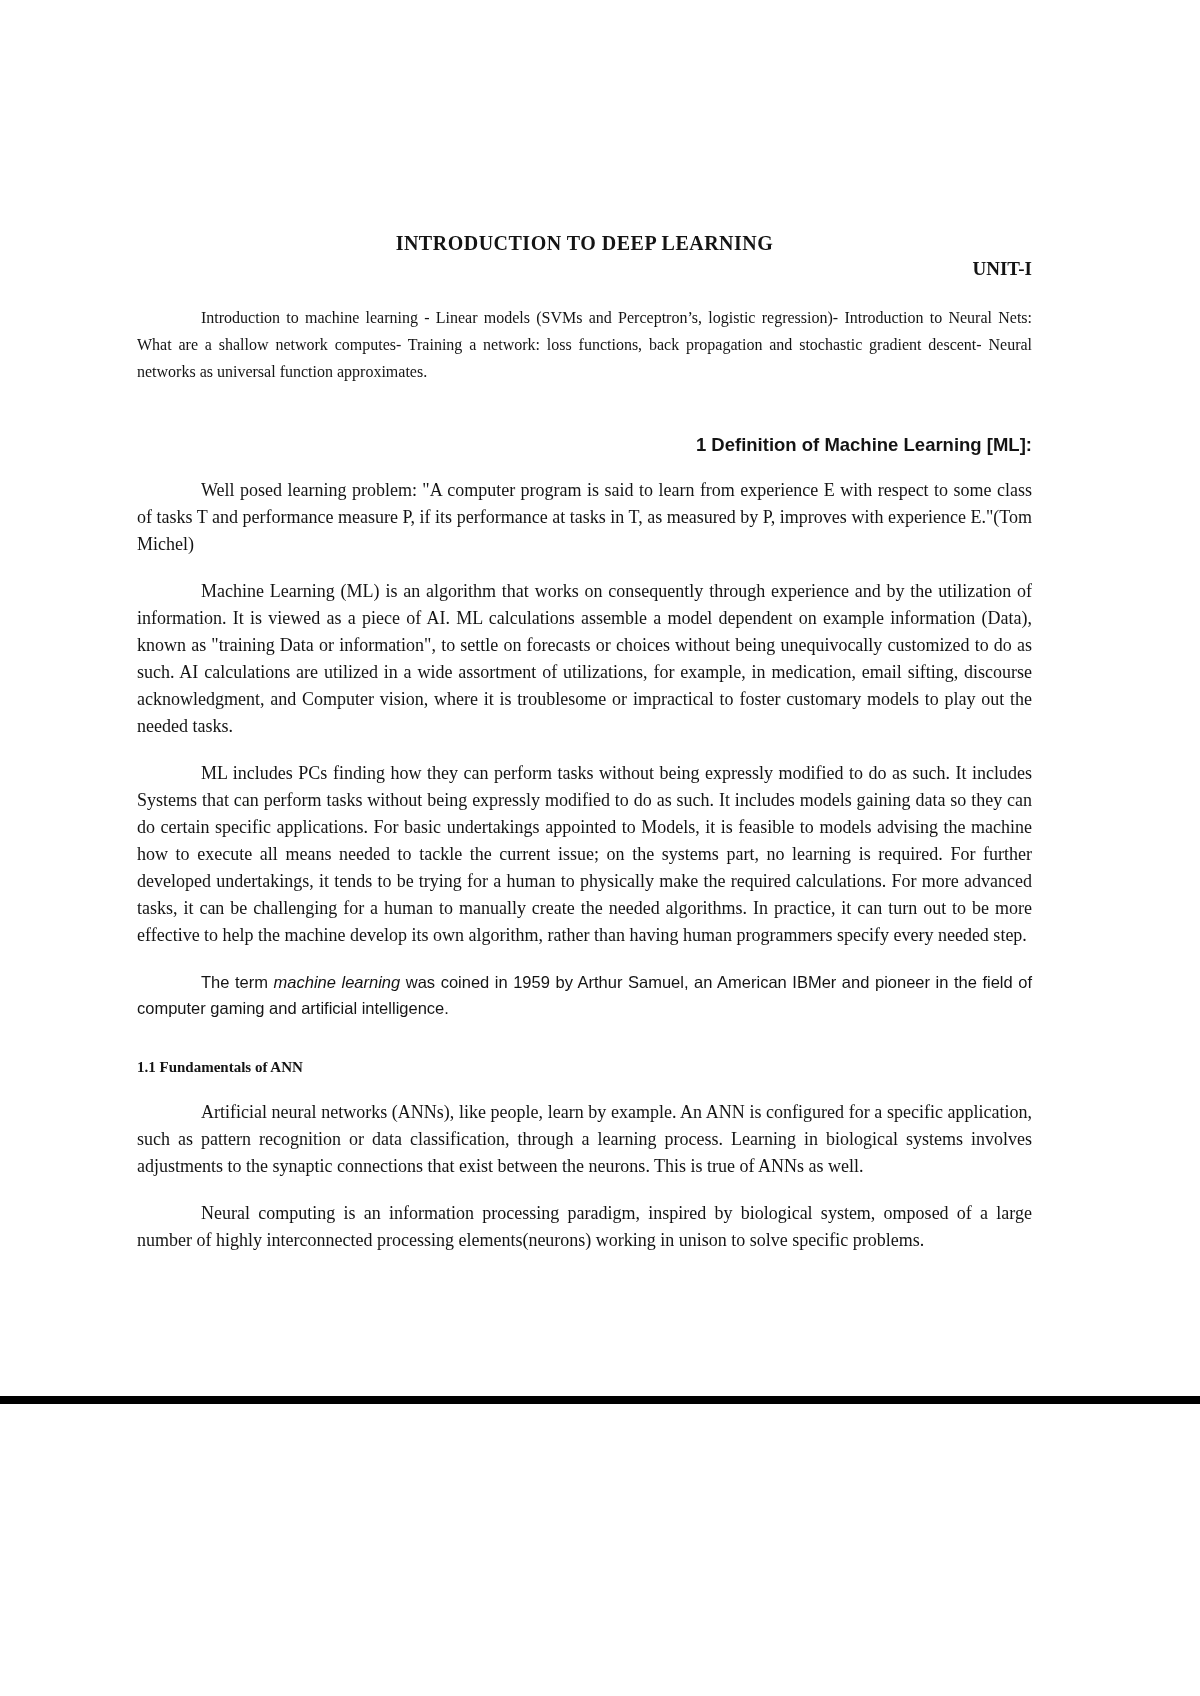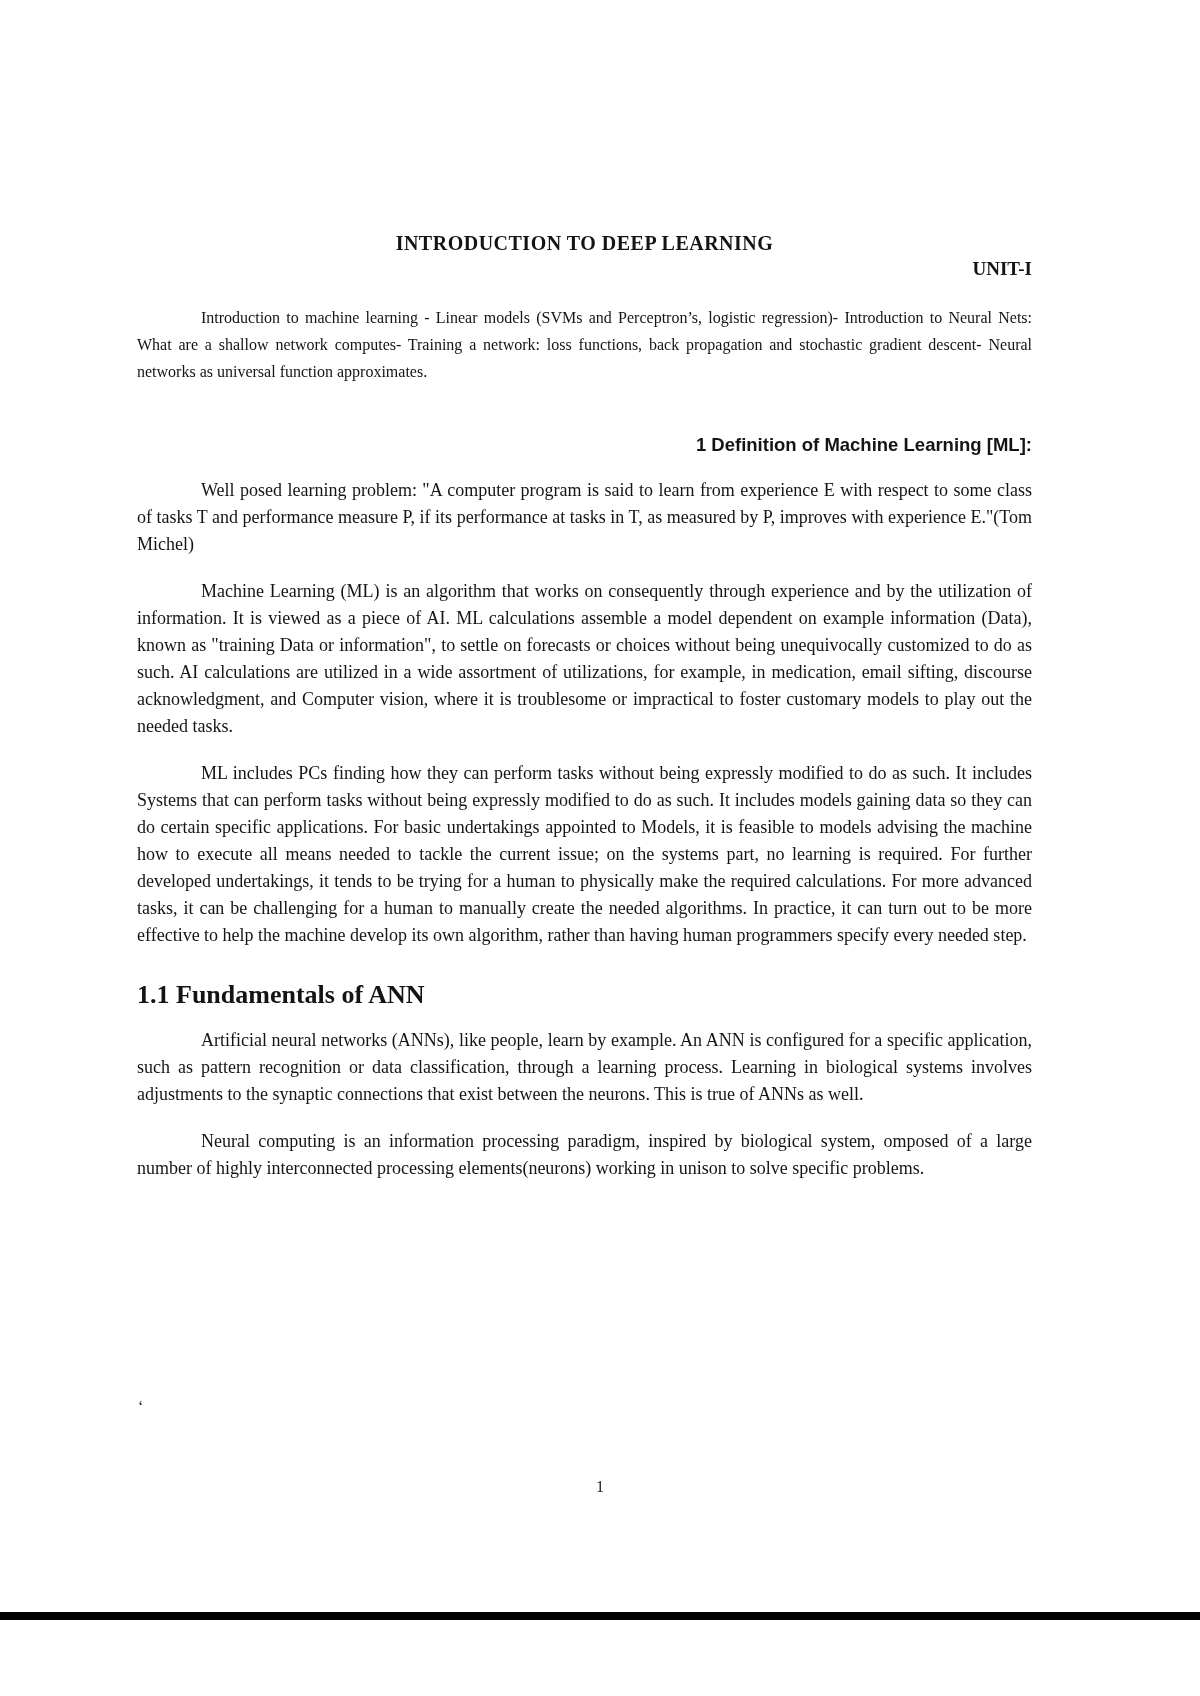--- a/index.html
+++ b/index.html
@@ -1,19 +1,19 @@
 <!DOCTYPE html>
 <html><head>
 <meta charset="utf-8">
 <style>
   html, body { margin: 0; padding: 0; background: #ffffff; }
   .page {
     position: relative;
     width: 1200px;
-    height: 1620px;
+    height: 1404px;
     background: #ffffff;
     color: #141414;
     font-family: "Liberation Serif", serif;
     overflow: hidden;
     margin: 0 auto;
   }
   .content {
     position: absolute;
     left: 137px;
     top: 230px;
@@ -55,21 +55,21 @@
     font-family: "Liberation Sans", sans-serif;
     font-weight: bold;
     font-size: 18.5px;
     line-height: 24px;
     margin: 48px 0 0 0;
     text-align: right;
   }
   h2.sec-heading-serif {
     font-family: "Liberation Serif", serif;
     font-weight: bold;
-    font-size: 26px;
+    font-size: 15px;
     line-height: 24px;
     margin: 34px 0 0 0;
     text-align: left;
   }
   .italic { font-style: italic; }
   .stray-mark {
     position: absolute;
     left: 138px;
     top: 1398px;
     font-size: 16px;
@@ -105,20 +105,21 @@
     <p class="intro-par">Introduction to machine learning - Linear models (SVMs and Perceptron’s, logistic regression)- Introduction to Neural Nets: What are a shallow network computes- Training a network: loss functions, back propagation and stochastic gradient descent- Neural networks as universal function approximates.</p>
 
     <h2 class="sec-heading-sans">1 Definition of Machine Learning [ML]:</h2>
 
     <p class="body-par">Well posed learning problem: "A computer program is said to learn from experience E with respect to some class of tasks T and performance measure P, if its performance at tasks in T, as measured by P, improves with experience E."(Tom Michel)</p>
 
     <p class="body-par">Machine Learning (ML) is an algorithm that works on consequently through experience and by the utilization of information. It is viewed as a piece of AI. ML calculations assemble a model dependent on example information (Data), known as "training Data or information", to settle on forecasts or choices without being unequivocally customized to do as such. AI calculations are utilized in a wide assortment of utilizations, for example, in medication, email sifting, discourse acknowledgment, and Computer vision, where it is troublesome or impractical to foster customary models to play out the needed tasks.</p>
 
     <p class="body-par">ML includes PCs finding how they can perform tasks without being expressly modified to do as such. It includes Systems that can perform tasks without being expressly modified to do as such. It includes models gaining data so they can do certain specific applications. For basic undertakings appointed to Models, it is feasible to models advising the machine how to execute all means needed to tackle the current issue; on the systems part, no learning is required. For further developed undertakings, it tends to be trying for a human to physically make the required calculations. For more advanced tasks, it can be challenging for a human to manually create the needed algorithms. In practice, it can turn out to be more effective to help the machine develop its own algorithm, rather than having human programmers specify every needed step.</p>
 
+    <p class="body-par sans-par"><span>The term </span><span class="italic">machine learning</span><span> was coined in 1959 by Arthur Samuel, an American IBMer and pioneer in the field of computer gaming and artificial intelligence.</span></p>
 
     <h2 class="sec-heading-serif">1.1 Fundamentals of ANN</h2>
 
     <p class="body-par">Artificial neural networks (ANNs), like people, learn by example. An ANN is configured for a specific application, such as pattern recognition or data classification, through a learning process. Learning in biological systems involves adjustments to the synaptic connections that exist between the neurons. This is true of ANNs as well.</p>
 
     <p class="body-par">Neural computing is an information processing paradigm, inspired by biological system, omposed of a large number of highly interconnected processing elements(neurons) working in unison to solve specific problems.</p>
 
   </div>
 
   <div class="stray-mark">‘</div>

